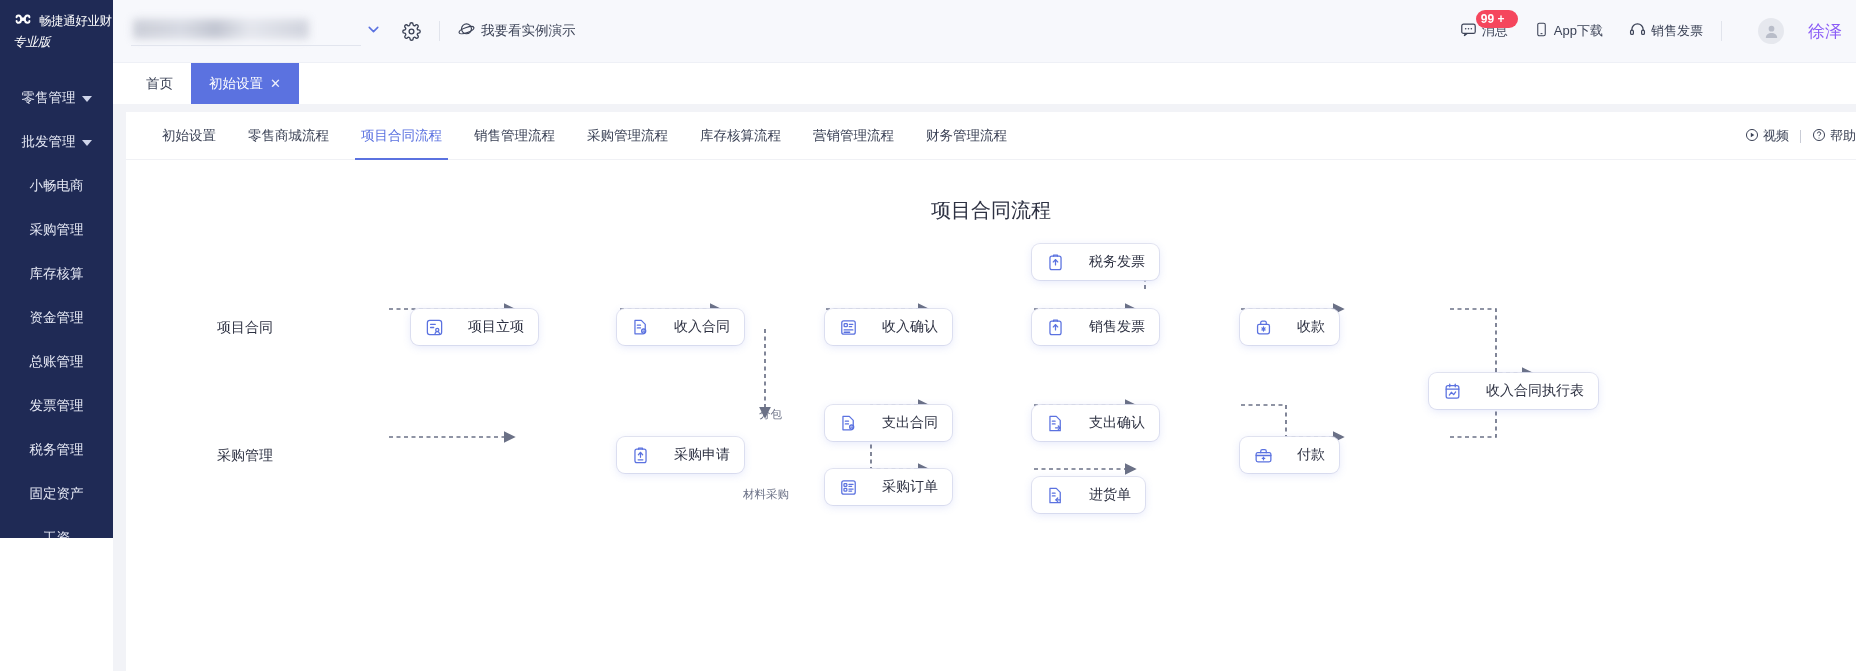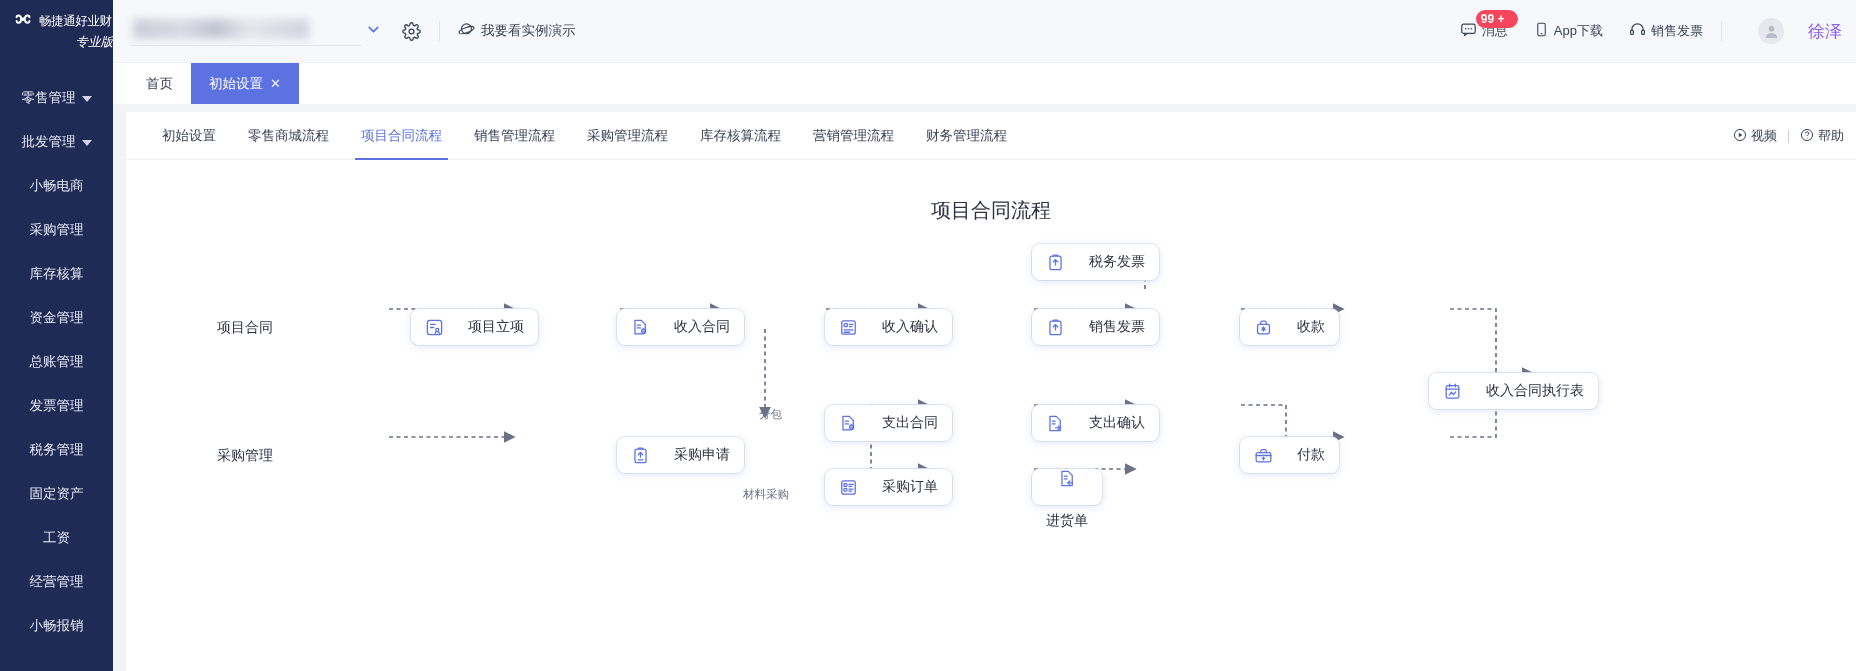--- a/index.html
+++ b/index.html
@@ -5,22 +5,22 @@
   * { box-sizing: border-box; margin: 0; padding: 0; }
   html, body {
     width: 1856px; height: 671px;
     font-family: "Liberation Sans", "DejaVu Sans", sans-serif;
     background: #ffffff; overflow: hidden;
   }
   .app { position: relative; width: 1856px; height: 671px; display: flex; background:#fff; }
 
   
   .sidebar {
-    width: 113px; height: 671px; background: #1f2a55; flex: 0 0 113px;
-    position: relative; overflow: hidden; text-align: right;
+    width: 113px; height: 538px; background: #1f2a55; flex: 0 0 113px;
+    position: relative; overflow: hidden;
   }
   .logo-box { height: 63px; padding: 10px 0 0 12px; position: relative; }
   .logo-row { display: flex; align-items: center; gap: 5px; }
   .logo-mark { width: 22px; height: 22px; flex: 0 0 22px; }
   .logo-text { color: #fff; font-size: 12.5px; letter-spacing: -0.4px; white-space: nowrap; }
   .logo-sub { color: #fff; font-size: 12.5px; margin-top: 2px; margin-left: 1px; font-style: italic; }
   .nav { padding-top: 13px; }
   .nav-item {
     height: 44px; display: flex; align-items: center; justify-content: center;
     color: #e6e9f5; font-size: 13.5px; cursor: pointer; gap: 6px;
@@ -86,21 +86,21 @@
     font-size: 13.5px; color: #3b4256; padding: 0 16px; height: 48px;
     display: flex; align-items: center; cursor: pointer; position: relative; white-space: nowrap;
   }
   .ftab.active { color: #5b72e0; }
   .ftab.active::after {
     content: ""; position: absolute; left: 10px; right: 10px; bottom: 0;
     height: 2px; background: #5b72e0;
   }
   .tabs-right {
     position: absolute; right: 0; top: 0; height: 48px; display: flex; align-items: center;
-    gap: 6px; font-size: 13px; color: #3b4256; padding-right: 12px;
+    gap: 6px; font-size: 13px; color: #3b4256; padding-right: 0;
   }
   .tabs-right .it { display: flex; align-items: center; gap: 4px; cursor: pointer; }
   .tabs-right .sep { width:1px; height: 13px; background:#c9ccd6; margin: 0 5px; }
 
   
   .diagram-title {
     text-align: center; font-size: 20px; color: #2d3142; margin-top: 37px; font-weight: normal;
   }
   .canvas { position: relative; width: 100%; height: 420px; margin-top: 10px; }
   .svg-layer { position: absolute; inset: 0; width: 100%; height: 100%; }
@@ -472,21 +472,21 @@
                   <rect x="6.3" y="7" width="3.6" height="3.6" rx=".9"></rect>
                   <rect x="6.3" y="13" width="3.6" height="3.6" rx=".9"></rect>
                   <line x1="12.5" y1="8" x2="17.8" y2="8"></line>
                   <line x1="12.5" y1="10.5" x2="16" y2="10.5"></line>
                   <line x1="12.5" y1="14" x2="17.8" y2="14"></line>
                   <line x1="12.5" y1="16.5" x2="16" y2="16.5"></line>
                 </svg>
               </span>
               <span>采购订单</span>
             </div>
-            <div class="node" style="left: 906px; top: 235px; flex-direction: column;">
+            <div class="node" style="left: 906px; top: 243px;">
               <span class="ico">
                 <svg viewBox="0 0 24 24" width="19" height="19" fill="none" stroke="#5b72e0" stroke-width="1.6" stroke-linecap="round" stroke-linejoin="round">
                   <path d="M5 3h8l5 5v13H5z"></path>
                   <line x1="8" y1="9" x2="11.5" y2="9"></line>
                   <line x1="8" y1="12.5" x2="11.5" y2="12.5"></line>
                   <path d="M18 17.5h-5.5"></path>
                   <path d="M14.8 15.2l-2.3 2.3 2.3 2.3"></path>
                 </svg>
               </span>
               <span>进货单</span>

